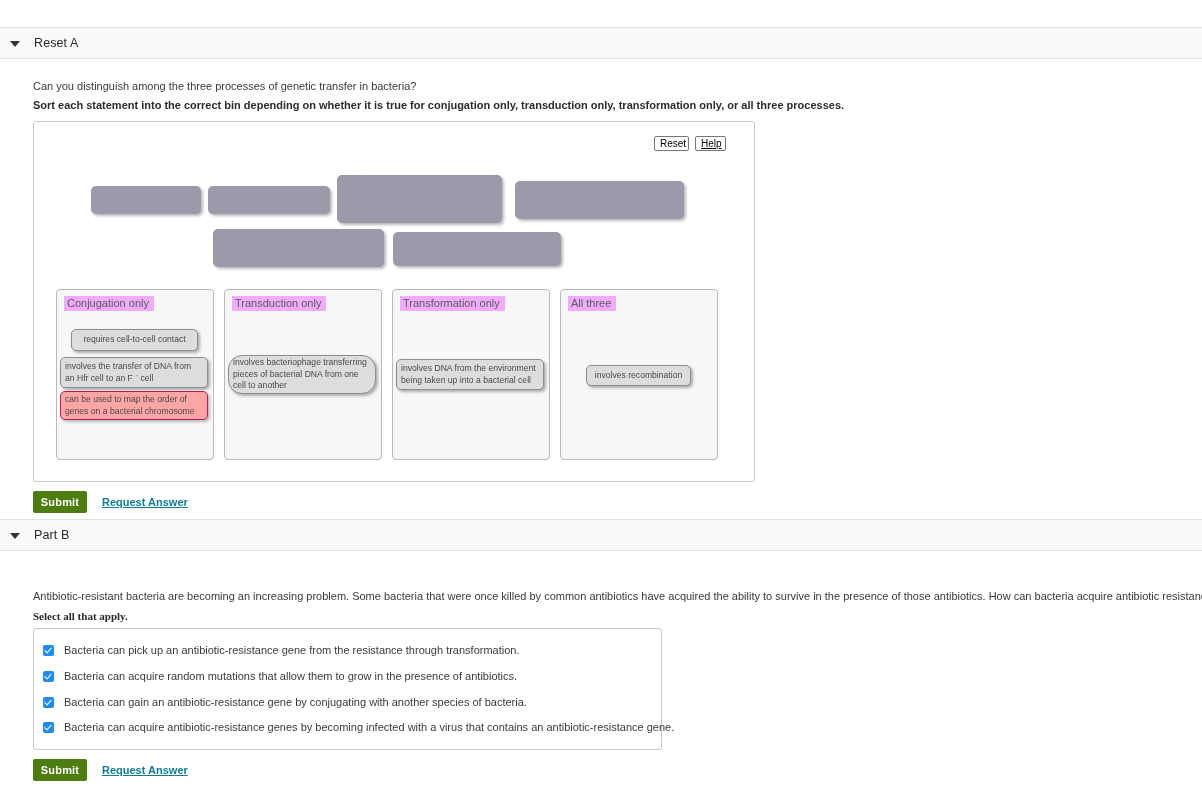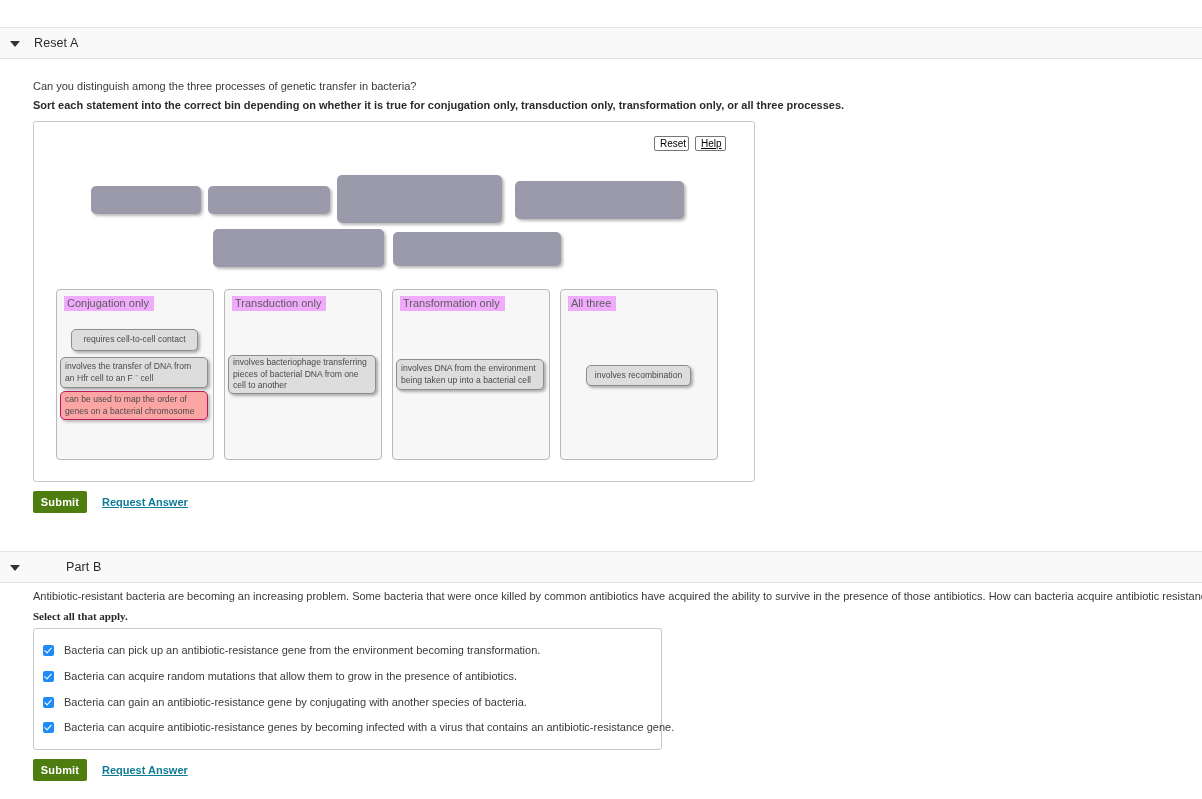--- a/index.html
+++ b/index.html
@@ -215,49 +215,49 @@
 
   <div class="bin" style="left:22px; width:158px; top:167px;">
     <span class="bin-label">Conjugation only</span>
     <div class="tile" style="left:14px; top:39px; width:127px; height:22px;">requires cell-to-cell contact</div>
     <div class="tile" style="left:3px; top:67px; width:148px; height:31px;">involves the transfer of DNA from an Hfr cell to an F ⁻ cell</div>
     <div class="tile sel" style="left:3px; top:101px; width:148px; height:29px;">can be used to map the order of genes on a bacterial chromosome</div>
   </div>
 
   <div class="bin" style="left:190px; width:158px; top:167px;">
     <span class="bin-label">Transduction only</span>
-    <div class="tile" style="left:3px; top:65px; width:148px; height:39px;">involves bacteriophage transferring pieces of bacterial DNA from one cell to another</div>
+    <div class="tile" style="left:3px; top:65px; width:148px; height:39px;border-radius:14px;">involves bacteriophage transferring pieces of bacterial DNA from one cell to another</div>
   </div>
 
   <div class="bin" style="left:358px; width:158px; top:167px;">
     <span class="bin-label">Transformation only</span>
     <div class="tile" style="left:3px; top:69px; width:148px; height:31px;">involves DNA from the environment being taken up into a bacterial cell</div>
   </div>
 
   <div class="bin" style="left:526px; width:158px; top:167px;">
     <span class="bin-label">All three</span>
     <div class="tile" style="left:25px; top:75px; width:105px; height:21px;">involves recombination</div>
   </div>
 </div>
 
 <button class="submit-btn" style="left:33px; top:491px;">Submit</button>
 <span class="req-link" style="left:102px; top:496px;">Request Answer</span>
 
-<div class="part-band" style="top:551px; height:32px;gap:32px;">
+<div class="part-band" style="top:519px; height:32px;">
   <span class="caret"></span>
   <span class="part-title">Part B</span>
 </div>
 
 <div class="q-text" style="left:33px; top:589px;">Antibiotic-resistant bacteria are becoming an increasing problem. Some bacteria that were once killed by common antibiotics have acquired the ability to survive in the presence of those antibiotics. How can bacteria acquire antibiotic resistance?</div>
 <div class="q-text q-bold" style="left:33px; top:609px;font-family:Liberation Serif, serif;">Select all that apply.</div>
 
 <div class="cbox-panel">
   <label class="cbox-row" style="top:15px;">
     <span class="cbox"></span>
-    <span class="cbox-label">Bacteria can pick up an antibiotic-resistance gene from the environment becoming transformation.</span>
+    <span class="cbox-label">Bacteria can pick up an antibiotic-resistance gene from the resistance through transformation.</span>
   </label>
   <label class="cbox-row" style="top:41px;">
     <span class="cbox"></span>
     <span class="cbox-label">Bacteria can acquire random mutations that allow them to grow in the presence of antibiotics.</span>
   </label>
   <label class="cbox-row" style="top:67px;">
     <span class="cbox"></span>
     <span class="cbox-label">Bacteria can gain an antibiotic-resistance gene by conjugating with another species of bacteria.</span>
   </label>
   <label class="cbox-row" style="top:92px;">

